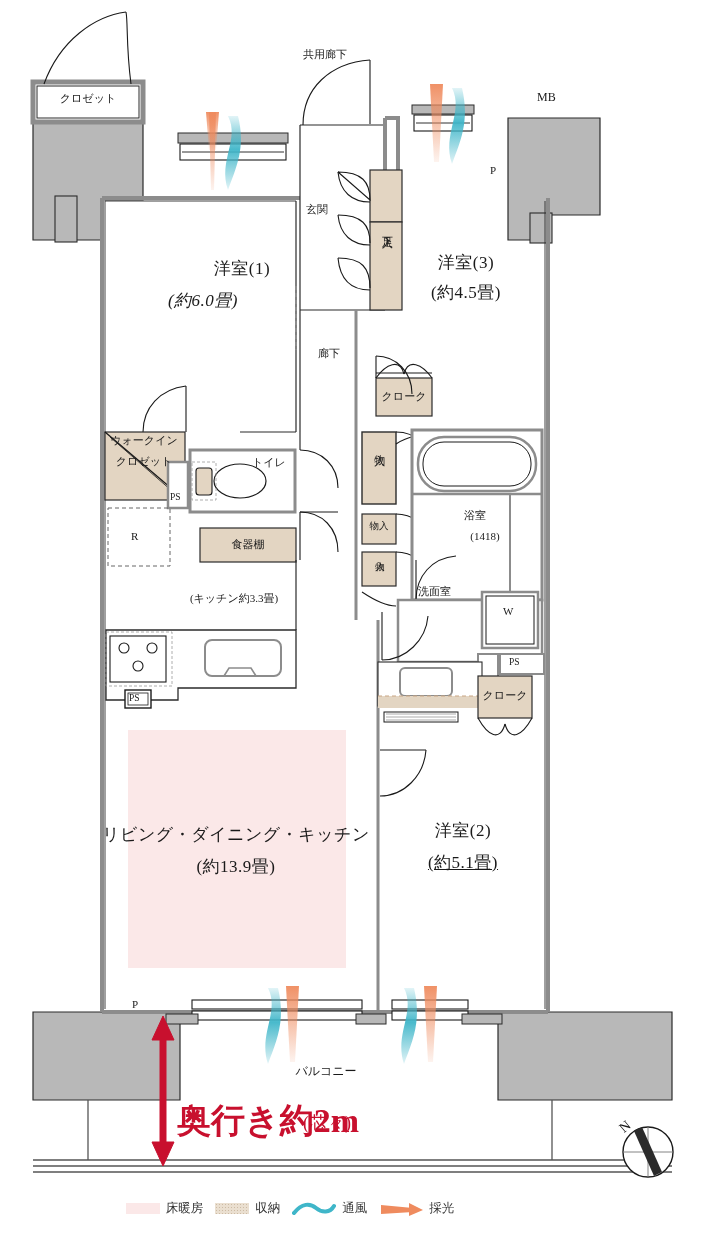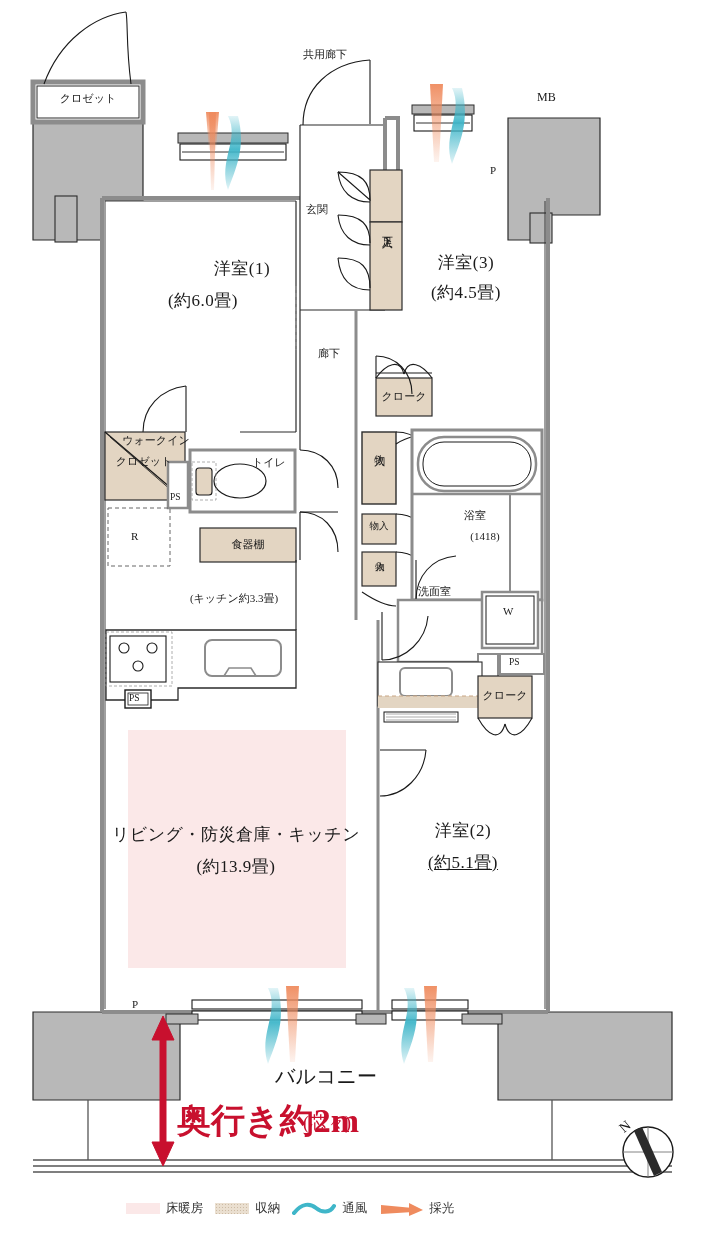--- a/index.html
+++ b/index.html
@@ -3,21 +3,21 @@
 <meta charset="utf-8">
 <style>
   html,body{margin:0;padding:0;background:#ffffff;}
   body{width:704px;height:1250px;position:relative;overflow:hidden;
        font-family:"Liberation Serif","DejaVu Serif",serif;color:#1a1a1a;}
   #plan{position:absolute;left:0;top:0;width:704px;height:1250px;}
   .lbl{position:absolute;white-space:nowrap;line-height:1.25;}
   .ctr{transform:translateX(-50%);text-align:center;}
   .vert{writing-mode:vertical-rl;text-orientation:upright;line-height:1.05;}
   .rm{font-size:17px;letter-spacing:.5px;}
-  .rm2{font-size:20px;}
+  .rm2{font-size:12px;}
   .sm{font-size:11px;}
   .xs{font-size:11px;}
   .tiny{font-size:9.5px;}
   .mb{font-size:12px;font-family:"Liberation Serif",serif;}
   .red{color:#c8102e;}
   .legend{position:absolute;left:0;top:1200px;width:580px;
           display:flex;justify-content:center;align-items:center;gap:12px;}
   .lg-item{display:flex;align-items:center;gap:6px;}
   .lg-item span.t{font-size:12.5px;color:#333;}
   .sw{width:34px;height:11px;display:inline-block;}
@@ -319,50 +319,50 @@
 
 <div class="lbl sm ctr" style="left:88px;top:92px;">クロゼット</div>
 <div class="lbl sm ctr" style="left:325px;top:48px;">共用廊下</div>
 <div class="lbl mb" style="left:537px;top:90px;">MB</div>
 <div class="lbl xs" style="left:490px;top:164px;">P</div>
 
 <div class="lbl sm" style="left:306px;top:203px;">玄関</div>
 <div class="lbl xs vert" style="left:381px;top:228px;">下足入</div>
 
 <div class="lbl rm ctr" style="left:203px;top:258px;margin-left:39px;">洋室(1)</div>
-<div class="lbl rm ctr" style="left:203px;top:290px;">(約6.0畳)</div>
+<div class="lbl rm ctr" style="left:203px;top:290px;font-style:italic;">(約6.0畳)</div>
 
 <div class="lbl rm ctr" style="left:466px;top:252px;">洋室(3)</div>
 <div class="lbl rm ctr" style="left:466px;top:282px;">(約4.5畳)</div>
 
 <div class="lbl sm" style="left:318px;top:347px;">廊下</div>
 <div class="lbl xs ctr" style="left:404px;top:390px;">クローク</div>
 
-<div class="lbl xs ctr" style="left:156px;top:434px;text-align:center;">ウォークイン</div>
+<div class="lbl xs ctr" style="left:144px;top:434px;text-align:center;">ウォークイン</div>
 <div class="lbl xs ctr" style="left:144px;top:455px;text-align:right;">クロゼット</div>
 
 <div class="lbl tiny" style="left:170px;top:492px;">PS</div>
 <div class="lbl sm" style="left:252px;top:456px;">トイレ</div>
 <div class="lbl sm" style="left:131px;top:530px;">R</div>
 <div class="lbl sm ctr" style="left:248px;top:538px;">食器棚</div>
 <div class="lbl xs ctr" style="left:234px;top:592px;">(キッチン約3.3畳)</div>
 <div class="lbl tiny" style="left:129px;top:693px;">PS</div>
 
 <div class="lbl xs vert ctr" style="left:379px;top:446px;">物入</div>
 <div class="lbl tiny ctr" style="left:379px;top:521px;">物入</div>
 <div class="lbl tiny vert ctr" style="left:379px;top:554px;">物入</div>
 
 <div class="lbl sm ctr" style="left:475px;top:509px;">浴室</div>
 <div class="lbl xs ctr" style="left:465px;top:530px;margin-left:20px;">(1418)</div>
 <div class="lbl sm" style="left:418px;top:585px;">洗面室</div>
 <div class="lbl sm" style="left:503px;top:605px;">W</div>
 <div class="lbl tiny" style="left:509px;top:657px;">PS</div>
 <div class="lbl xs ctr" style="left:505px;top:689px;">クローク</div>
 
-<div class="lbl rm ctr" style="left:236px;top:824px;">リビング・防災倉庫・キッチン</div>
+<div class="lbl rm ctr" style="left:236px;top:824px;">リビング・ダイニング・キッチン</div>
 <div class="lbl rm ctr" style="left:236px;top:856px;">(約13.9畳)</div>
 
 <div class="lbl rm ctr" style="left:463px;top:820px;">洋室(2)</div>
 <div class="lbl rm ctr" style="left:463px;top:852px;text-decoration:underline;">(約5.1畳)</div>
 
 <div class="lbl xs" style="left:132px;top:998px;">P</div>
 
 <div class="lbl rm2 ctr" style="left:326px;top:1064px;">バルコニー</div>
 <div class="lbl red ctr" style="left:268px;top:1100px;font-size:34px;font-weight:bold;">奥行き約2m</div>
 <div class="lbl red" style="left:303px;top:1112px;font-size:18px;">(芯々)</div>

